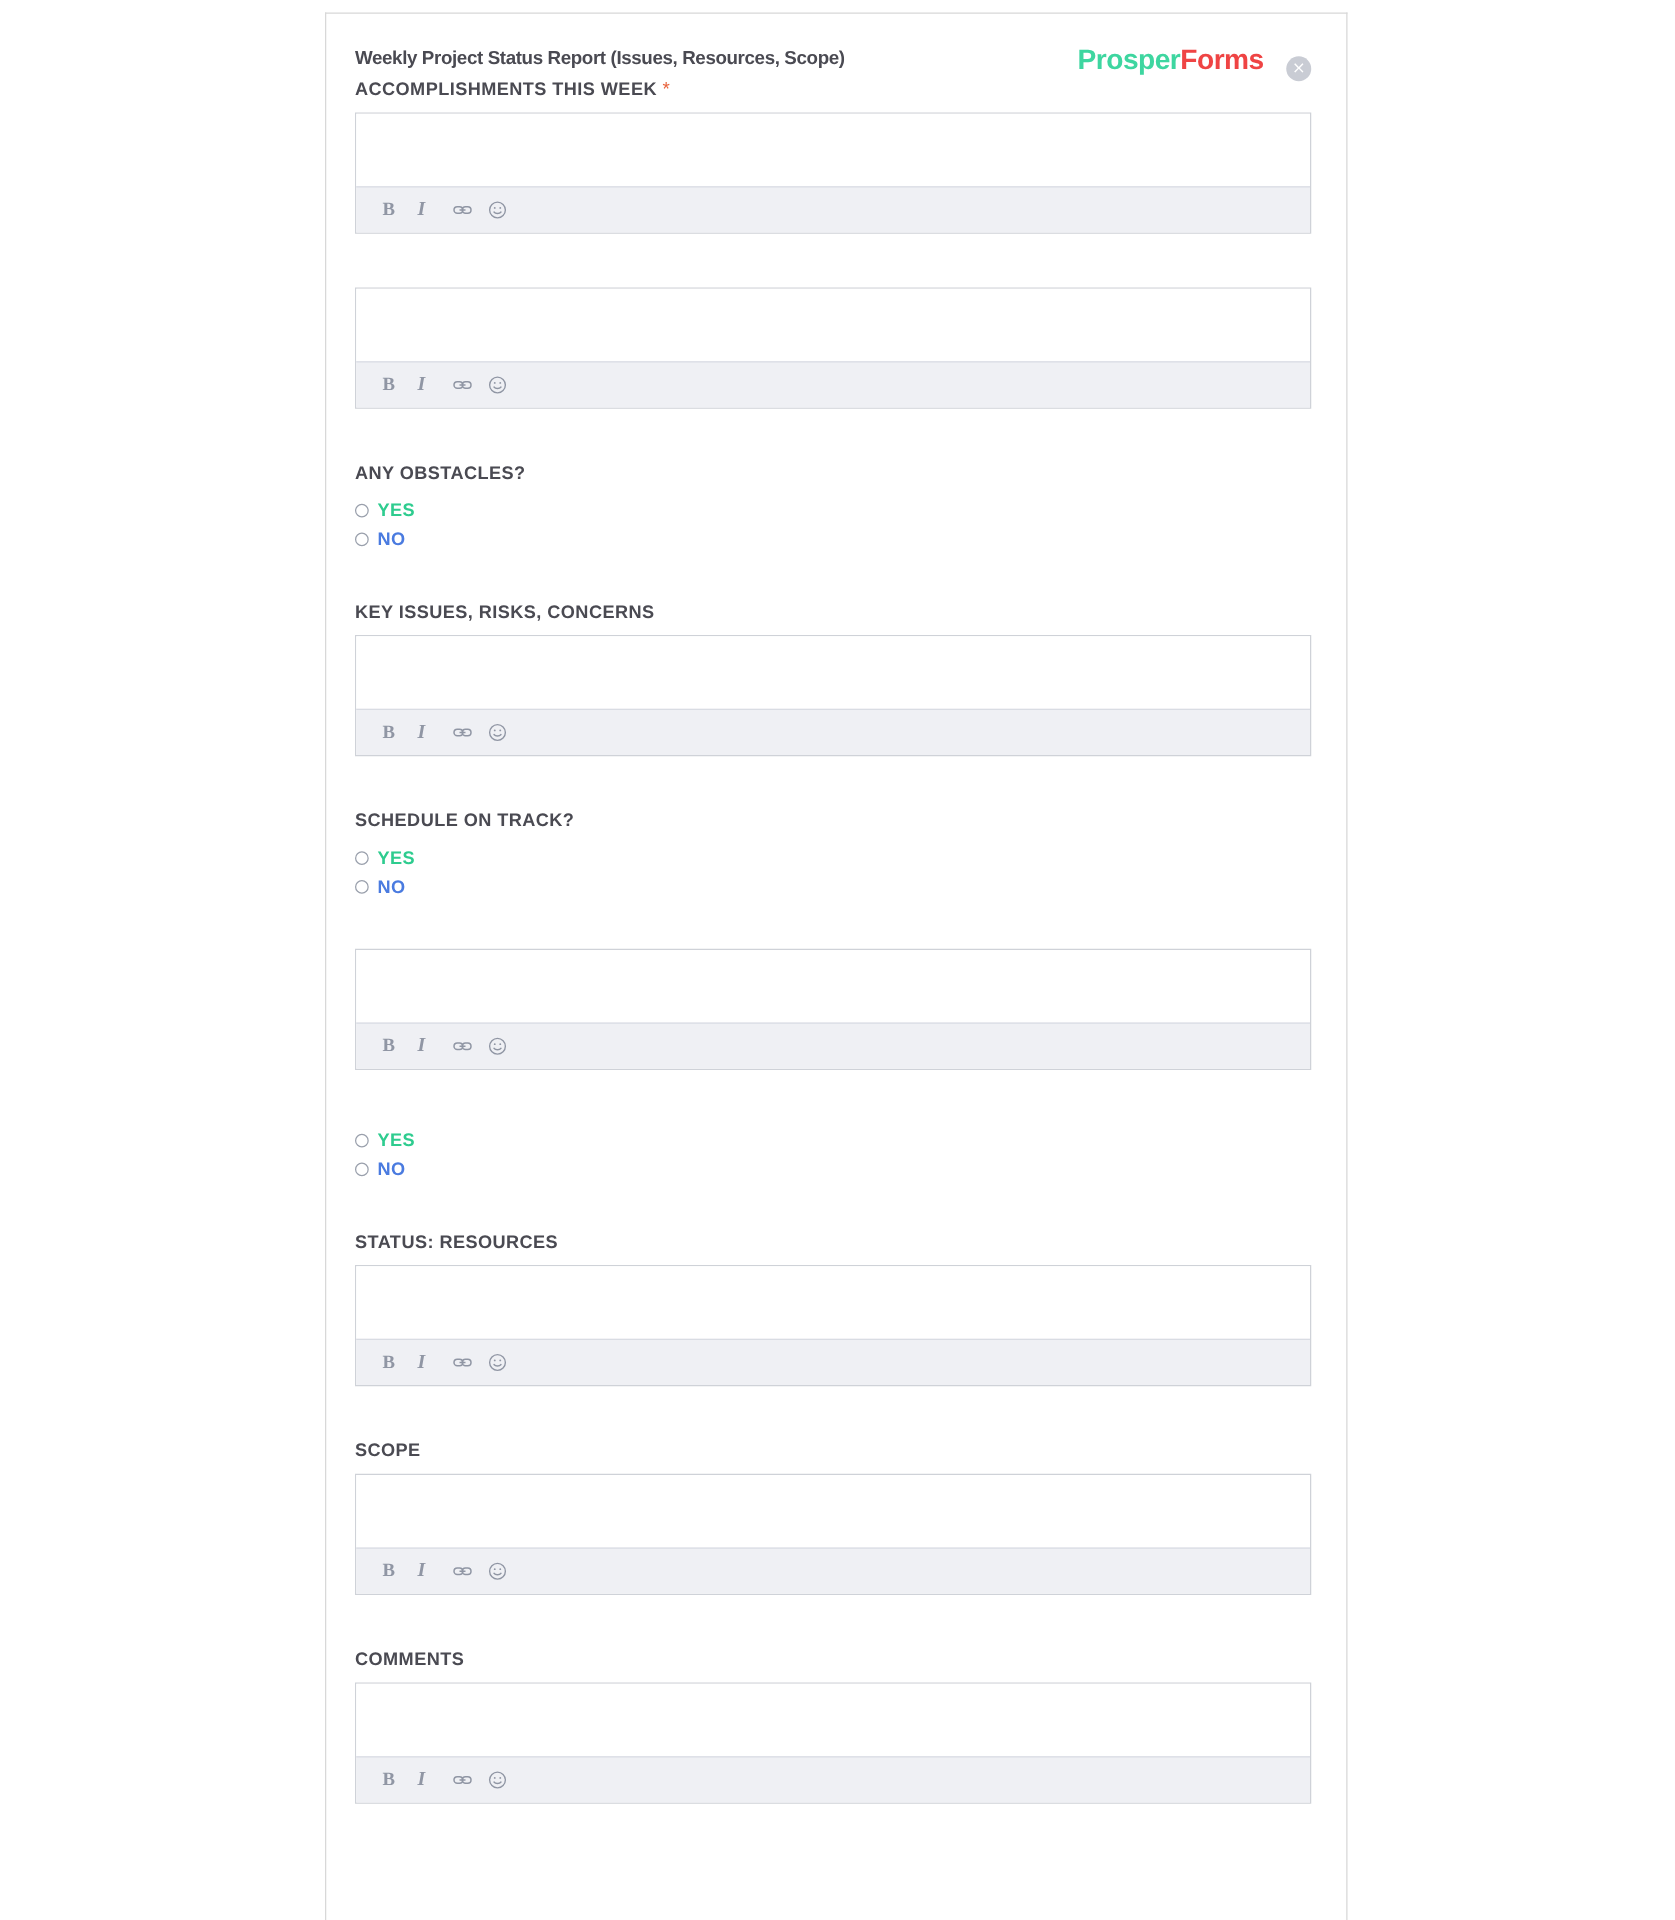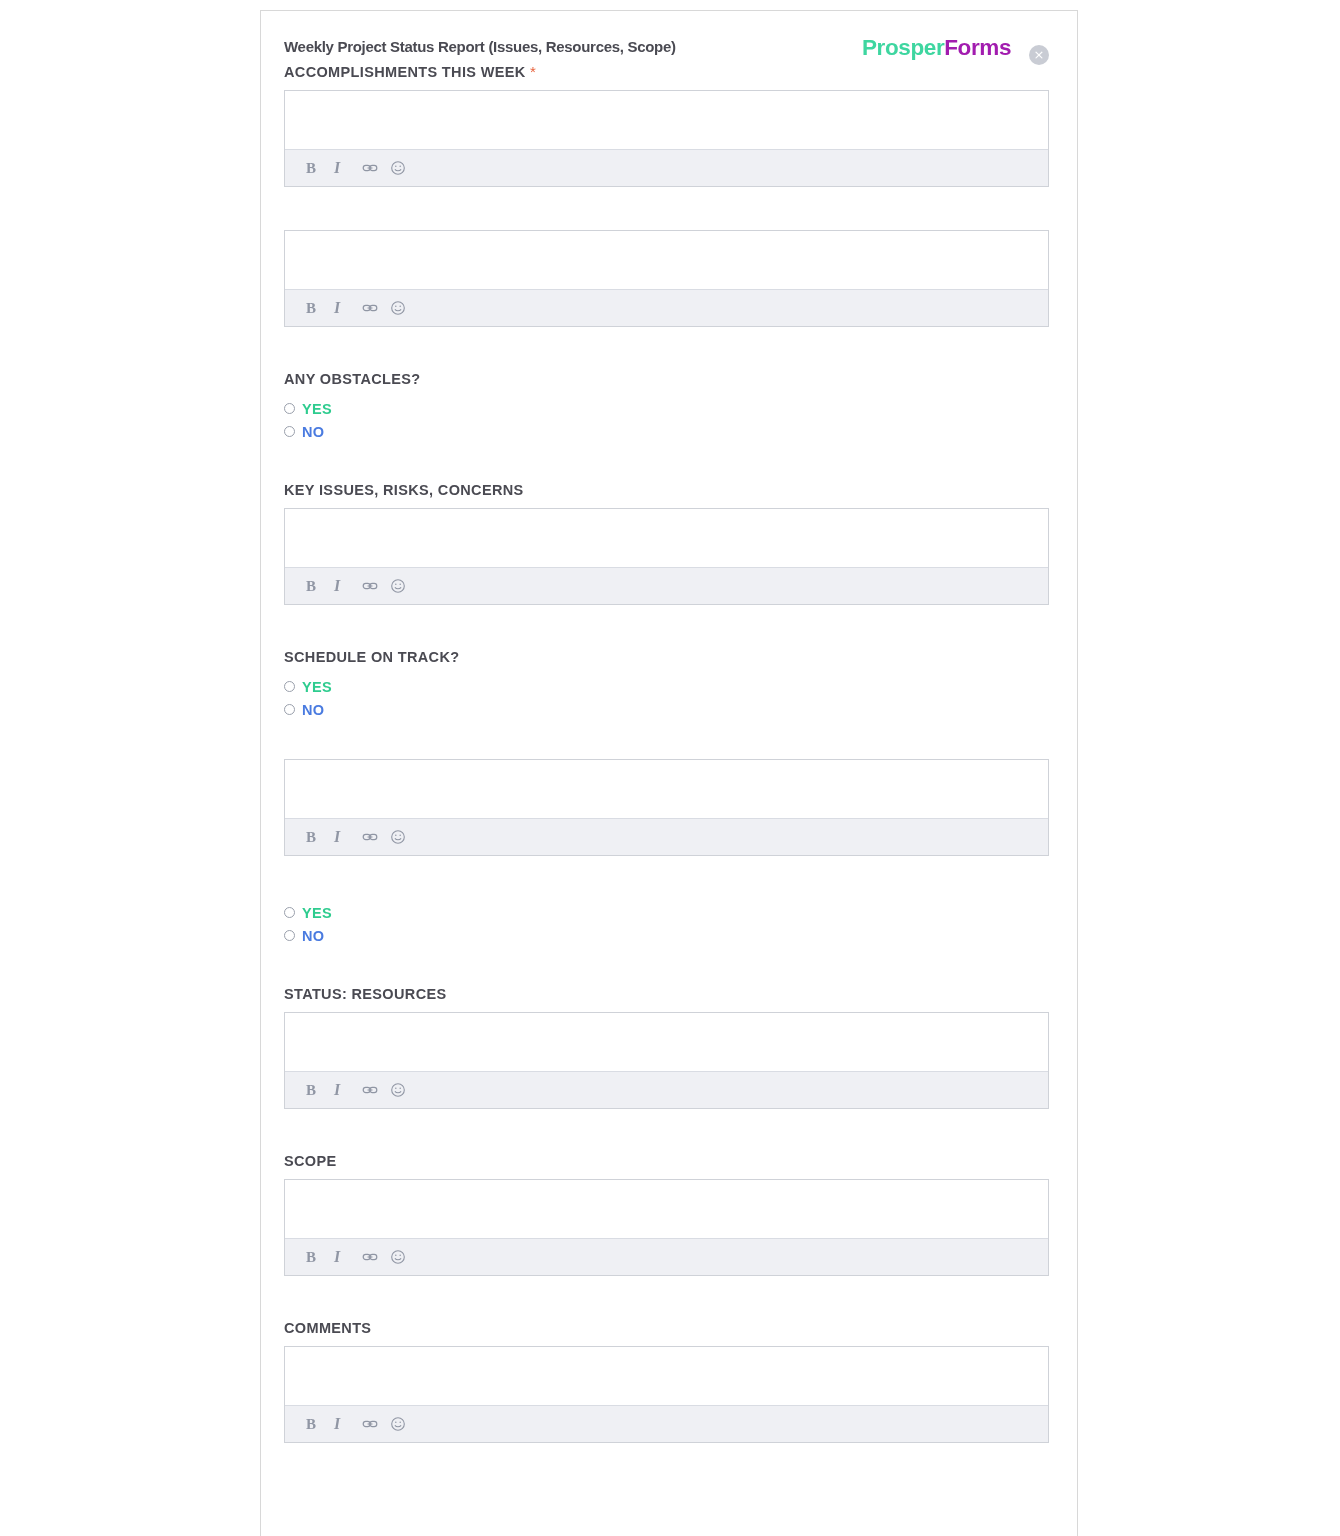--- a/index.html
+++ b/index.html
@@ -56,21 +56,21 @@
     position: absolute;
     right: 38px;
     top: 1px;
     font-size: 22.5px;
     font-weight: bold;
     letter-spacing: -0.4px;
     white-space: nowrap;
     line-height: 28px;
   }
   .brand-prosper { color: #3ed6a0; }
-  .brand-forms { color: #a21caf; }
+  .brand-forms { color: #ef4444; }
   .close-button {
     position: absolute;
     right: 0;
     top: 12px;
     width: 20px;
     height: 20px;
     border-radius: 50%;
     background: #c9ccd4;
     color: #ffffff;
     font-size: 13px;

